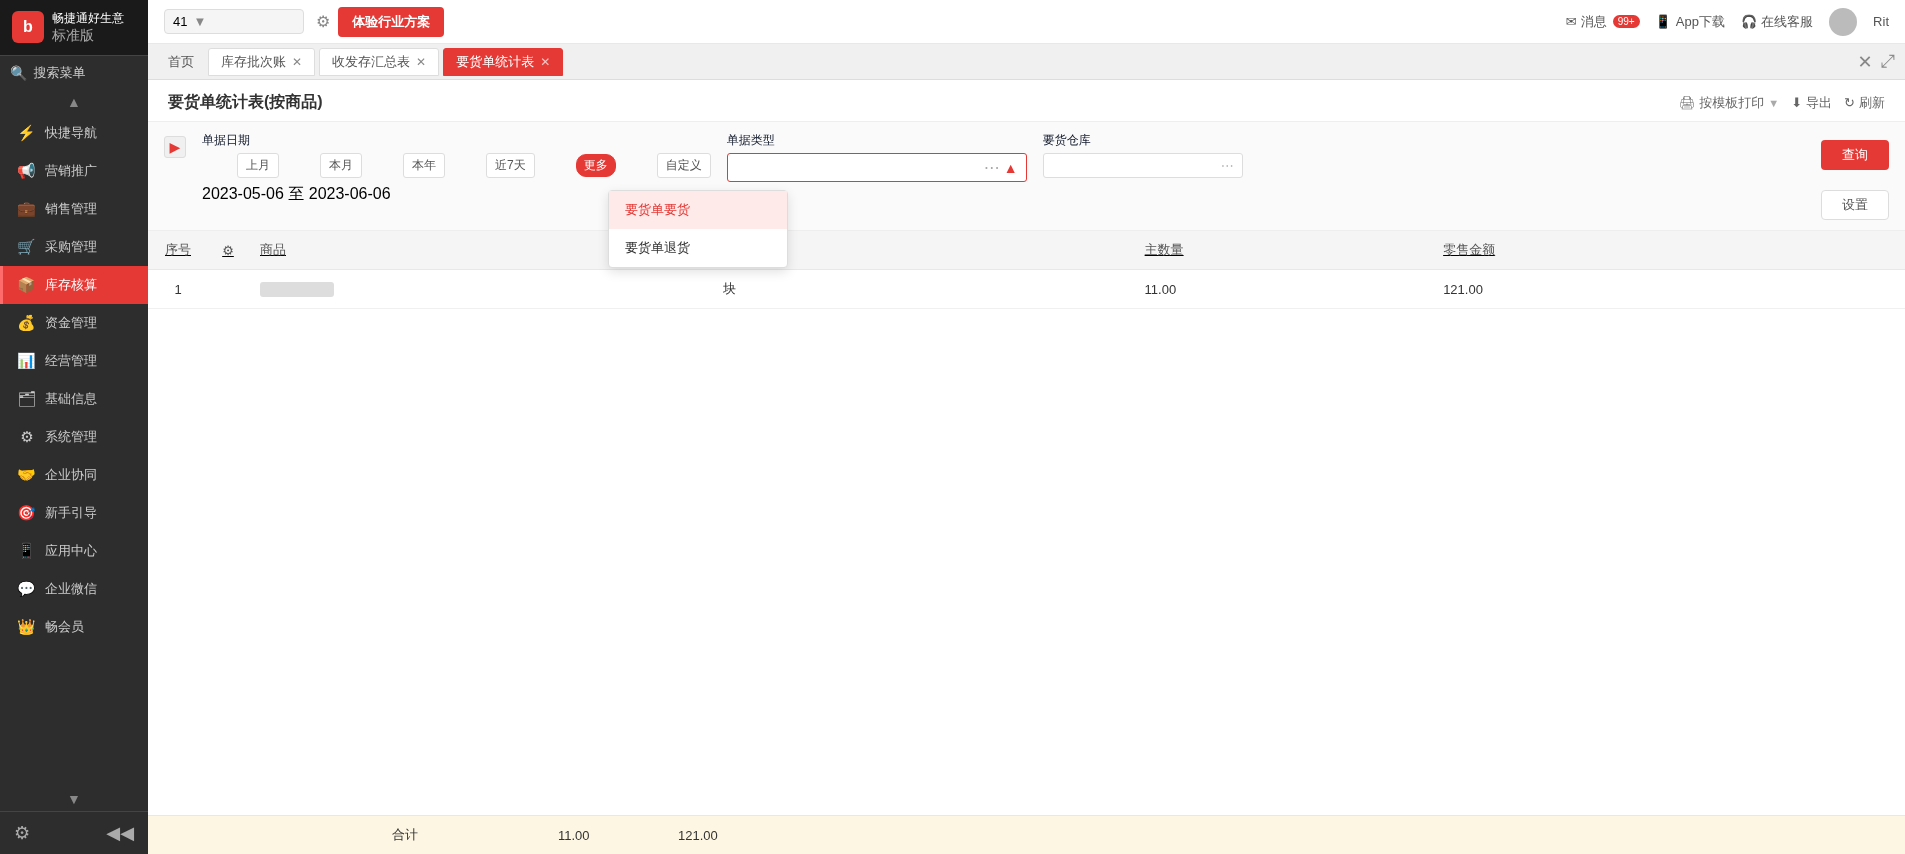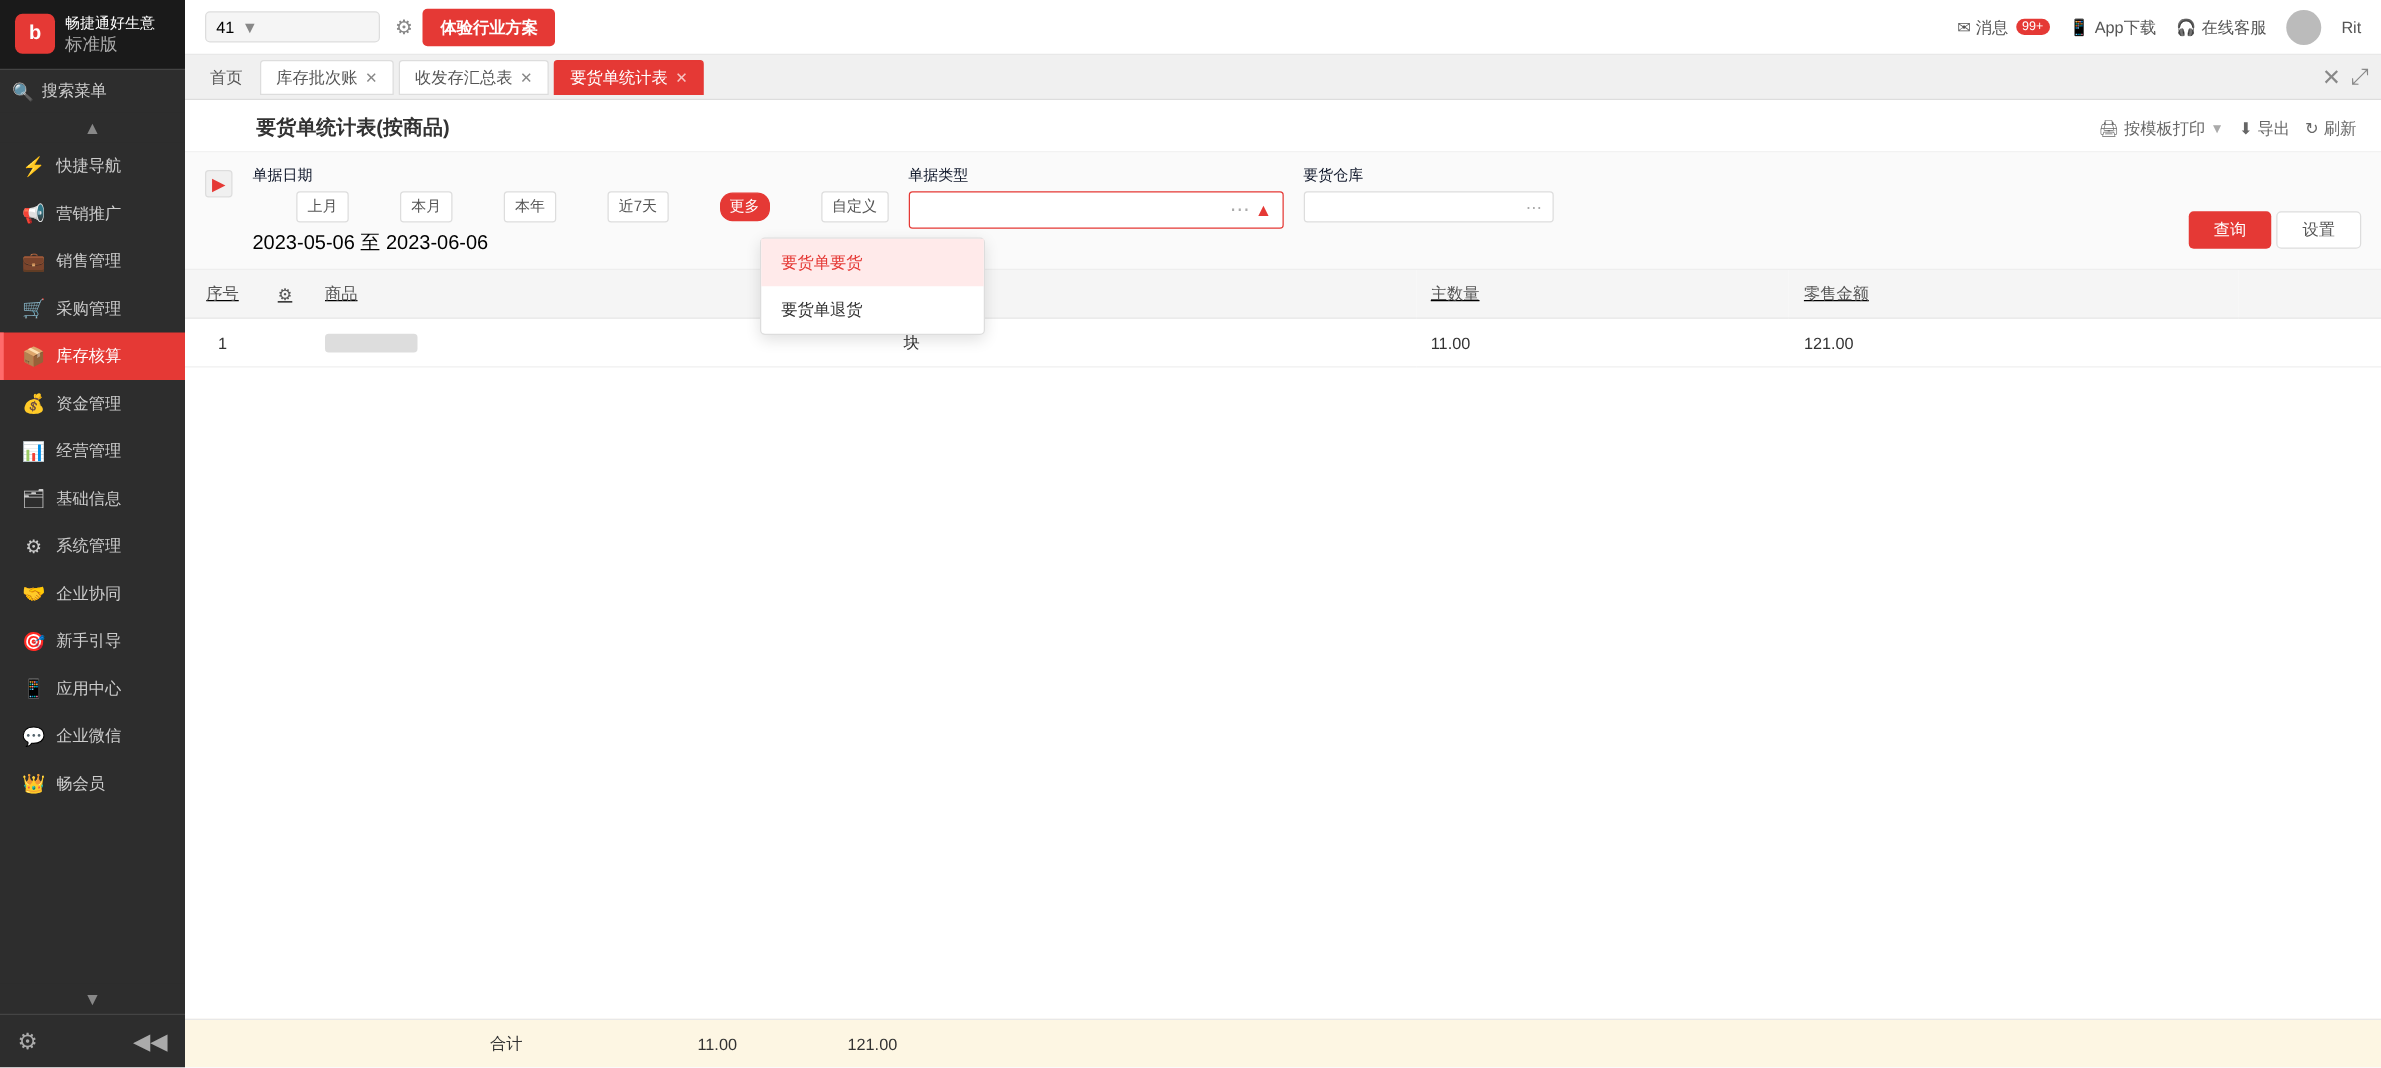--- a/index.html
+++ b/index.html
@@ -152,21 +152,21 @@
     
     .content { flex: 1; overflow: hidden; display: flex; flex-direction: column; background: #fff; }
 
     
     .page-header {
       background: #fff;
       padding: 12px 20px 8px;
       border-bottom: 1px solid #eee;
       display: flex; align-items: center; justify-content: space-between;
     }
-    .page-title { font-size: 16px; font-weight: bold; color: #333; margin-left: 37px; }
+    .page-title { font-size: 16px; font-weight: bold; color: #333; }
     .page-actions { display: flex; align-items: center; gap: 12px; }
     .page-action-btn {
       display: flex; align-items: center; gap: 4px;
       font-size: 13px; color: #666; cursor: pointer;
     }
 
     
     .filter-bar {
       background: #fafafa;
       border-bottom: 1px solid #eee;
@@ -229,21 +229,21 @@
       border: 1px solid #ddd;
       border-radius: 3px;
       padding: 4px 8px;
       min-width: 200px;
       font-size: 13px;
       color: #555;
       background: #fff;
       display: flex; align-items: center; justify-content: space-between;
     }
 
-    .filter-actions { margin-left: auto; display: flex; flex-direction: row; gap: 4px; margin-top: 37px; }
+    .filter-actions { margin-left: auto; display: flex; flex-direction: column; gap: 20px; margin-top: 8px; }
     .btn-query {
       background: #e53935; color: #fff;
       border: none; border-radius: 4px;
       padding: 6px 20px; cursor: pointer;
       font-size: 13px;
     }
     .btn-settings {
       background: #fff; color: #555;
       border: 1px solid #ddd; border-radius: 4px;
       padding: 5px 20px; cursor: pointer;

